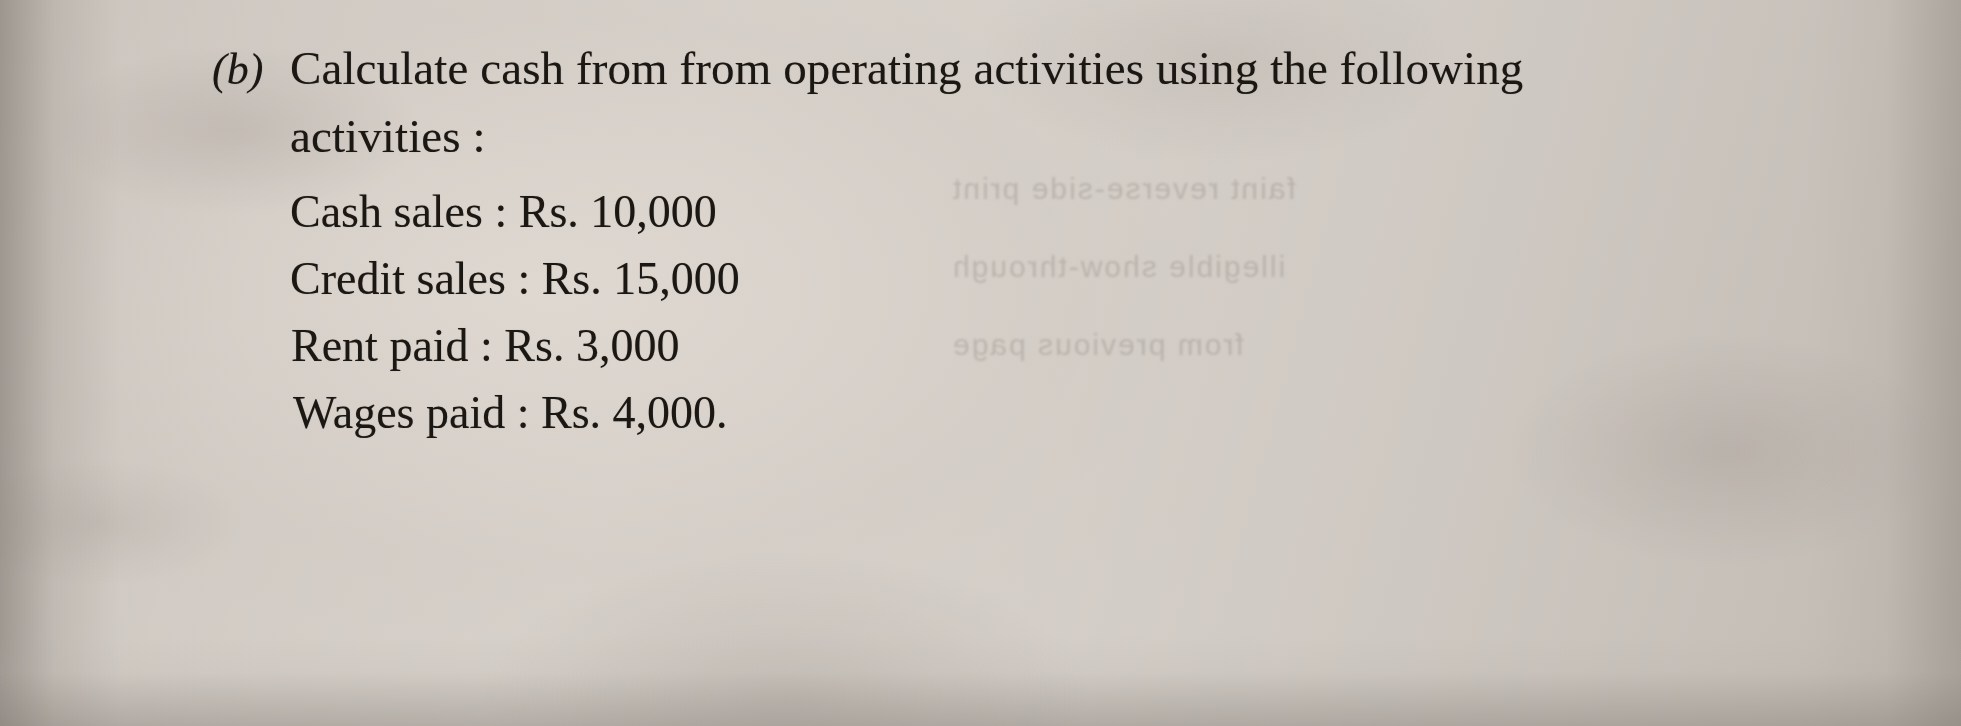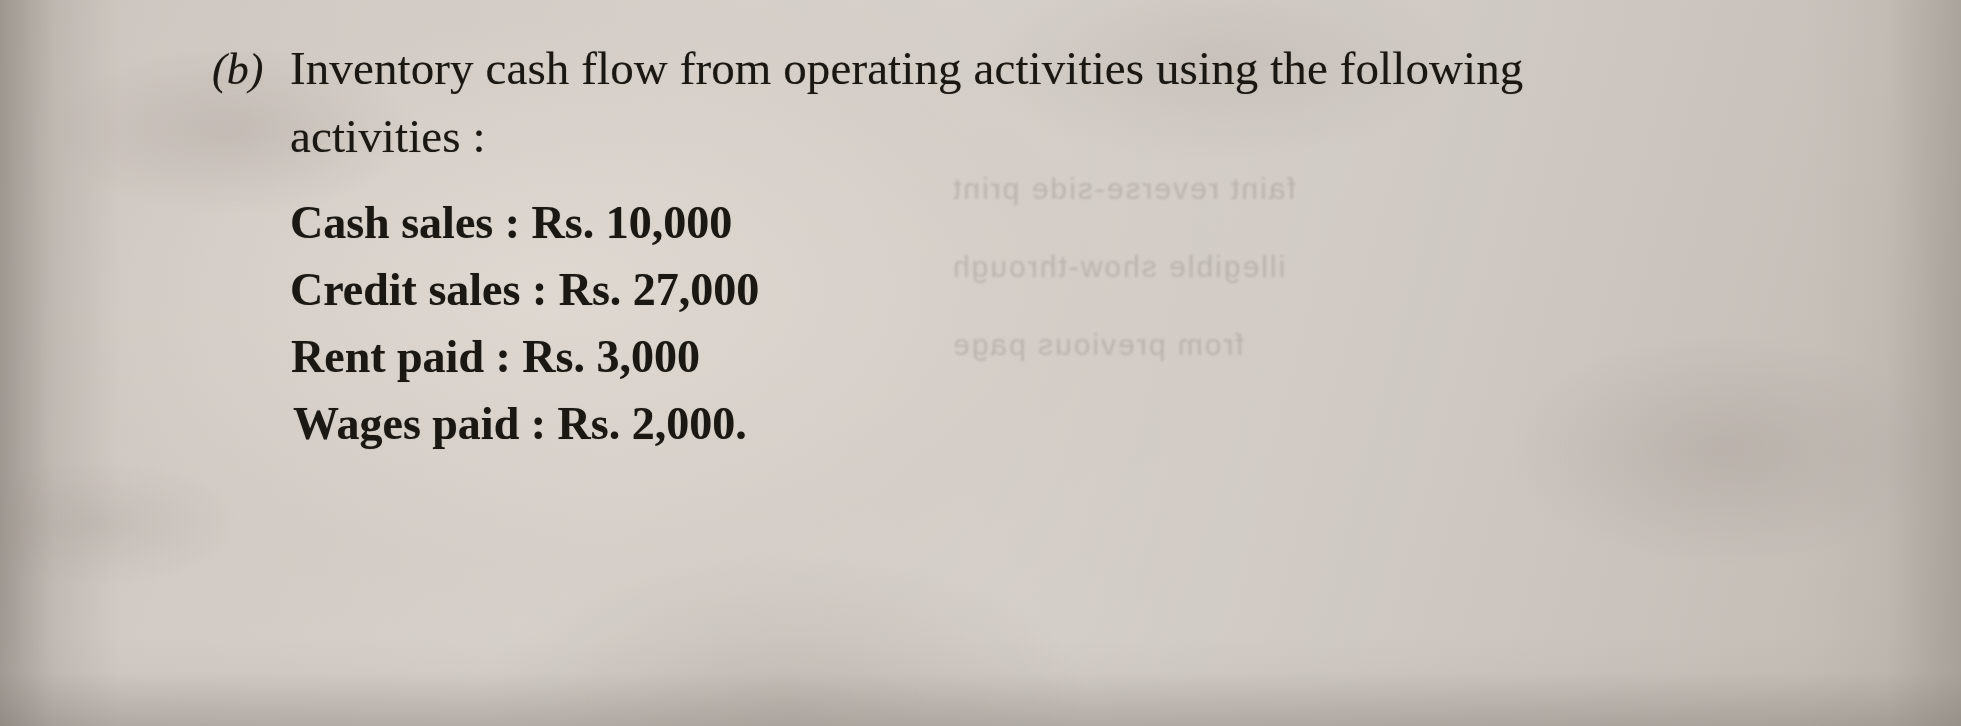--- a/index.html
+++ b/index.html
@@ -101,23 +101,22 @@
     text-shadow: 0 0 1px rgba(27,23,19,0.35);
   }
   .q-stem {
     flex: 1;
     text-shadow: 0 0 1px rgba(27,23,19,0.30);
   }
   .q-stem .cont {
     display: block;
   }
   .items {
-    margin-top: 19px;
+    margin-top: 8px;
     padding-left: 78px;
-    font-weight: bold;
   }
   .item {
     font-size: 46px;
     line-height: 67px;
     white-space: nowrap;
     text-shadow: 0 0 1px rgba(27,23,19,0.30);
   }
   .item:nth-child(1) { padding-left: 0px; }
   .item:nth-child(2) { padding-left: 0px; }
   .item:nth-child(3) { padding-left: 1px; }
@@ -137,26 +136,26 @@
 
   <div class="showthrough">faint reverse-side print
 illegible show-through
 from previous page</div>
 
   <div class="content">
 
     <div class="q-line">
       <span class="q-label">(b)</span>
       <span class="q-stem">
-        <span class="cont">Inventory cash flow from operating activities using the following</span>
+        <span class="cont">Calculate cash from from operating activities using the following</span>
         <span class="cont">activities :</span>
       </span>
     </div>
 
     <div class="items">
       <div class="item">Cash sales : Rs. 10,000</div>
-      <div class="item">Credit sales : Rs. 27,000</div>
+      <div class="item">Credit sales : Rs. 15,000</div>
       <div class="item">Rent paid : Rs. 3,000</div>
-      <div class="item">Wages paid : Rs. 2,000.</div>
+      <div class="item">Wages paid : Rs. 4,000.</div>
     </div>
 
   </div>
 </div>
 
 </body></html>

